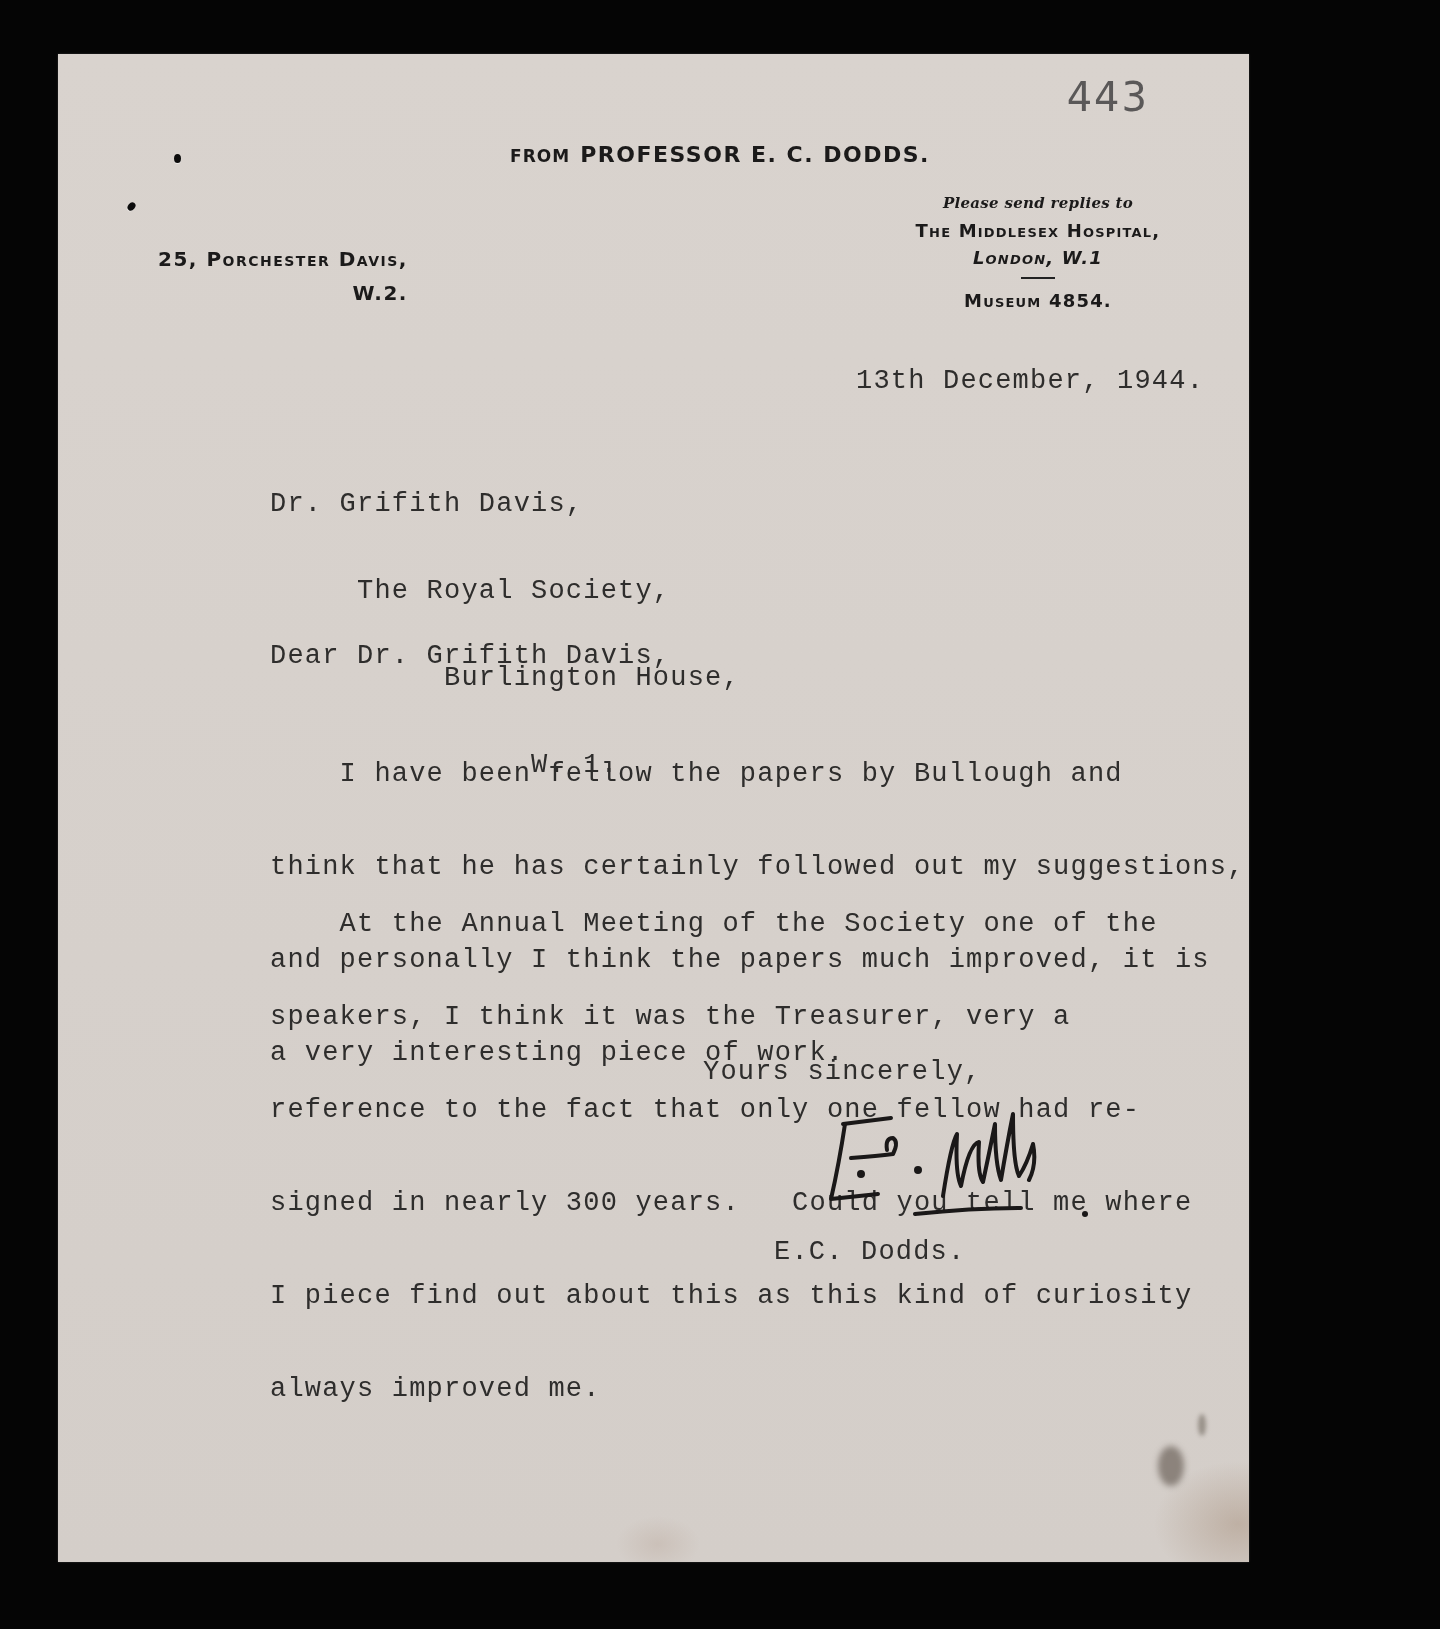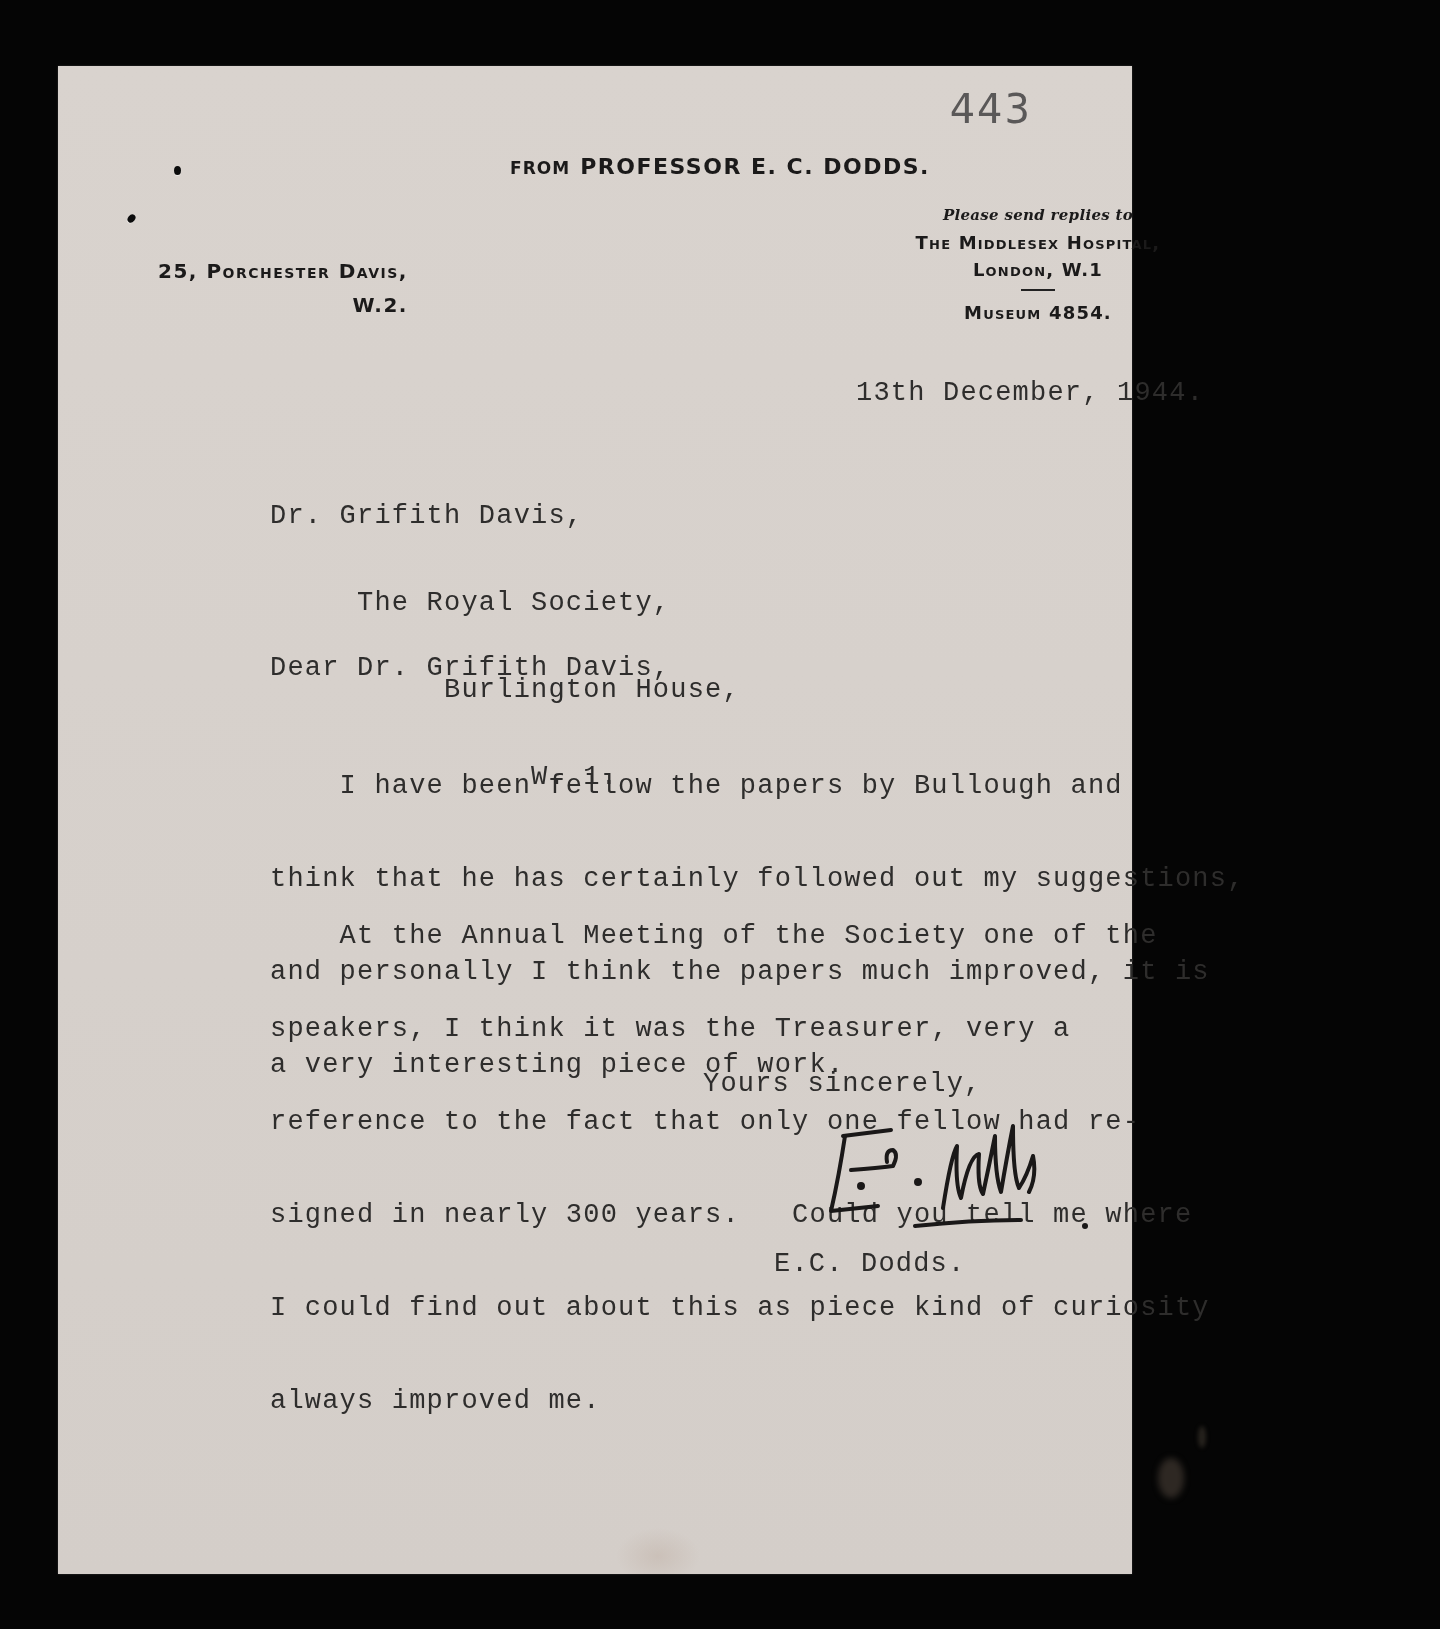--- a/index.html
+++ b/index.html
@@ -1,21 +1,21 @@
 <!DOCTYPE html>
 <html><head>
 <meta charset="utf-8">
 <style>
   html, body { margin: 0; padding: 0; }
   body {
     width: 1440px; height: 1629px; background: #050505;
     position: relative; overflow: hidden;
   }
   .paper {
-    position: absolute; left: 58px; top: 66px; width: 1074px; height: 1508px;
+    position: absolute; left: 58px; top: 54px; width: 1191px; height: 1508px;
     background: #d6d0cb;
     background-image:
       radial-gradient(ellipse 120px 90px at 1180px 1470px, rgba(150,120,95,0.35), rgba(150,120,95,0) 70%),
       radial-gradient(ellipse 80px 60px at 1300px 1420px, rgba(150,120,95,0.25), rgba(150,120,95,0) 70%),
       radial-gradient(ellipse 60px 40px at 600px 1490px, rgba(160,130,110,0.18), rgba(160,130,110,0) 70%),
       linear-gradient(180deg, #d9d3ce 0%, #d4cec9 100%);
     box-shadow: 0 0 2px rgba(255,255,255,0.2);
   }
   .abs { position: absolute; }
   .print { font-family: "DejaVu Sans", sans-serif; color: #1b1a1a; font-weight: bold; }
@@ -63,21 +63,21 @@
   </div>
 
   <div class="abs print sender-addr" style="font-variant: small-caps;">
     <span class="line1">25, Porchester Davis,</span>
     <span class="line2">W.2.</span>
   </div>
 
   <div class="abs print reply-block">
     <div class="italic">Please send replies to</div>
     <div style="font-variant: small-caps; font-size:18px;">The Middlesex Hospital,</div>
-    <div style="font-variant: small-caps; font-size:18px;">London, W.1</div>
+    <div style="font-variant: small-caps; font-size:18px;font-style:italic;">London, W.1</div>
     <span class="rule"></span>
     <div style="font-variant: small-caps; font-size:18px;">Museum 4854.</div>
   </div>
 
   <div class="abs type date">13th December, 1944.</div>
 
   <div class="abs type recipient">
     <div>Dr. Grifith Davis,</div>
     <div>     The Royal Society,</div>
     <div>          Burlington House,</div>
@@ -91,21 +91,21 @@
     <div>think that he has certainly followed out my suggestions,</div>
     <div>and personally I think the papers much improved, it is</div>
     <div>a very interesting piece of work.</div>
   </div>
 
   <div class="abs type para2">
     <div>    At the Annual Meeting of the Society one of the</div>
     <div>speakers, I think it was the Treasurer, very a</div>
     <div>reference to the fact that only one fellow had re-</div>
     <div>signed in nearly 300 years.   Could you tell me where</div>
-    <div>I could find out about this as piece kind of curiosity</div>
+    <div>I piece find out about this as this kind of curiosity</div>
     <div>always improved me.</div>
   </div>
 
   <div class="abs type closing">Yours sincerely,</div>
 
   <svg class="abs signature" viewBox="0 0 300 130" aria-label="handwritten-signature E.C. Dodds">
     <g fill="none" stroke="#1a1818" stroke-width="4" stroke-linecap="round" stroke-linejoin="round">
       <path d="M20 20 L68 14"></path>
       <path d="M22 20 Q16 60 8 95 L55 90"></path>
       <path d="M28 54 Q55 52 70 50 Q76 38 70 34 Q62 34 64 46"></path>

